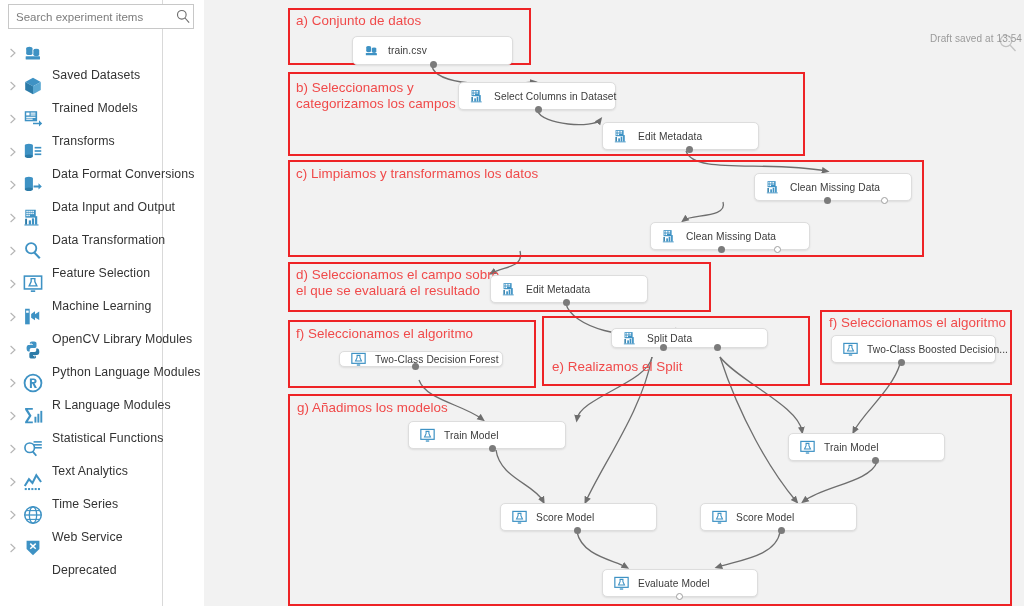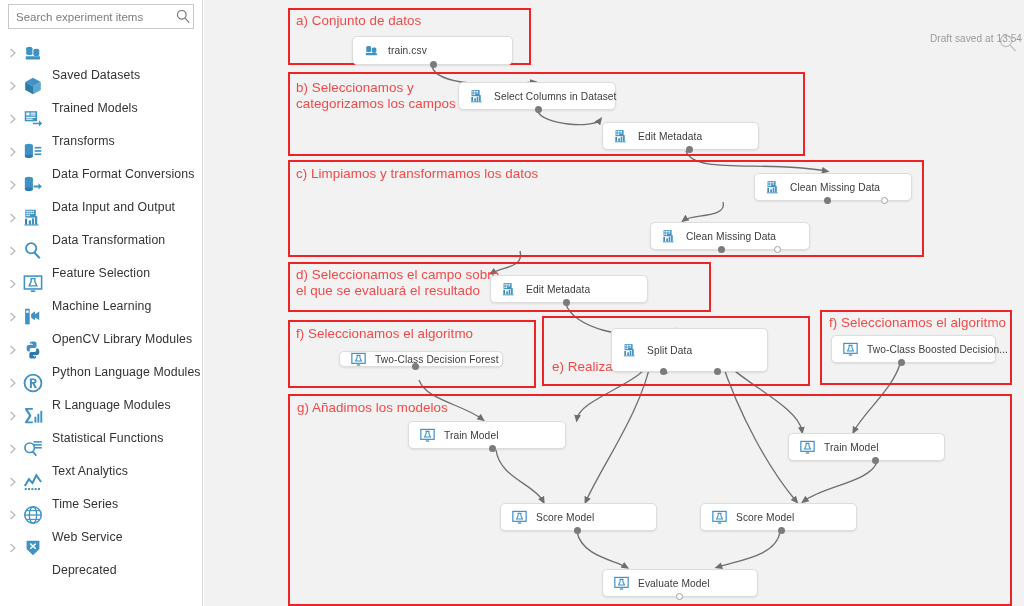--- a/index.html
+++ b/index.html
@@ -8,21 +8,21 @@
     width: 1024px; height: 606px;
     overflow: hidden;
     font-family: "Liberation Sans", sans-serif;
     background: #ffffff;
   }
   #app { position: relative; width: 1024px; height: 606px; }
 
   
   #sidebar {
     position: absolute; left: 0; top: 0;
-    width: 203px; height: 606px;
+    width: 163px; height: 606px;
     background: #ffffff;
     border-right: 1px solid #d9d9d9;
   }
   #search-wrap {
     position: absolute; left: 8px; top: 4px;
     width: 186px; height: 25px;
     border: 1px solid #c8c8c8;
     background: #fff;
     display: flex; align-items: center;
   }
@@ -675,21 +675,21 @@
             <span class="nicon">
               <svg width="17" height="17" viewBox="0 0 24 24">
                 <rect x="2.6" y="3.4" width="18.8" height="14" fill="none" stroke="#3e92c4" stroke-width="1.7"></rect>
                 <path d="M9.2 6.2 h5.6 M10 6.2 v3.2 l-2.2 4.6 h8.4 l-2.2 -4.6 v-3.2" fill="none" stroke="#3e92c4" stroke-width="1.5"></path>
                 <rect x="9.6" y="18.9" width="4.8" height="1.8" fill="#3e92c4"></rect>
               </svg>
             </span>
             <span class="nlabel">Two-Class Decision Forest</span>
             <span class="port" style="left: 71.94px; bottom: -3.5px;"></span>
           </div>
-          <div class="node" style="left: 407px; top: 328px; width: 157px; height: 44px;">
+          <div class="node" style="left: 407px; top: 328px; width: 157px; height: 20px;">
             <span class="nicon">
               <svg width="17" height="17" viewBox="0 0 24 24">
                 <rect x="3.6" y="3" width="11.4" height="8.6" fill="#3e92c4"></rect>
                 <g fill="#fff">
                   <rect x="4.8" y="4.1" width="1.5" height="1.5"></rect>
                   <rect x="7" y="4.1" width="1.5" height="1.5"></rect>
                   <rect x="9.2" y="4.1" width="1.5" height="1.5"></rect>
                   <rect x="11.4" y="4.1" width="1.5" height="1.5"></rect>
                   <rect x="4.8" y="6.3" width="1.5" height="1.5"></rect>
                   <rect x="7" y="6.3" width="1.5" height="1.5"></rect>

